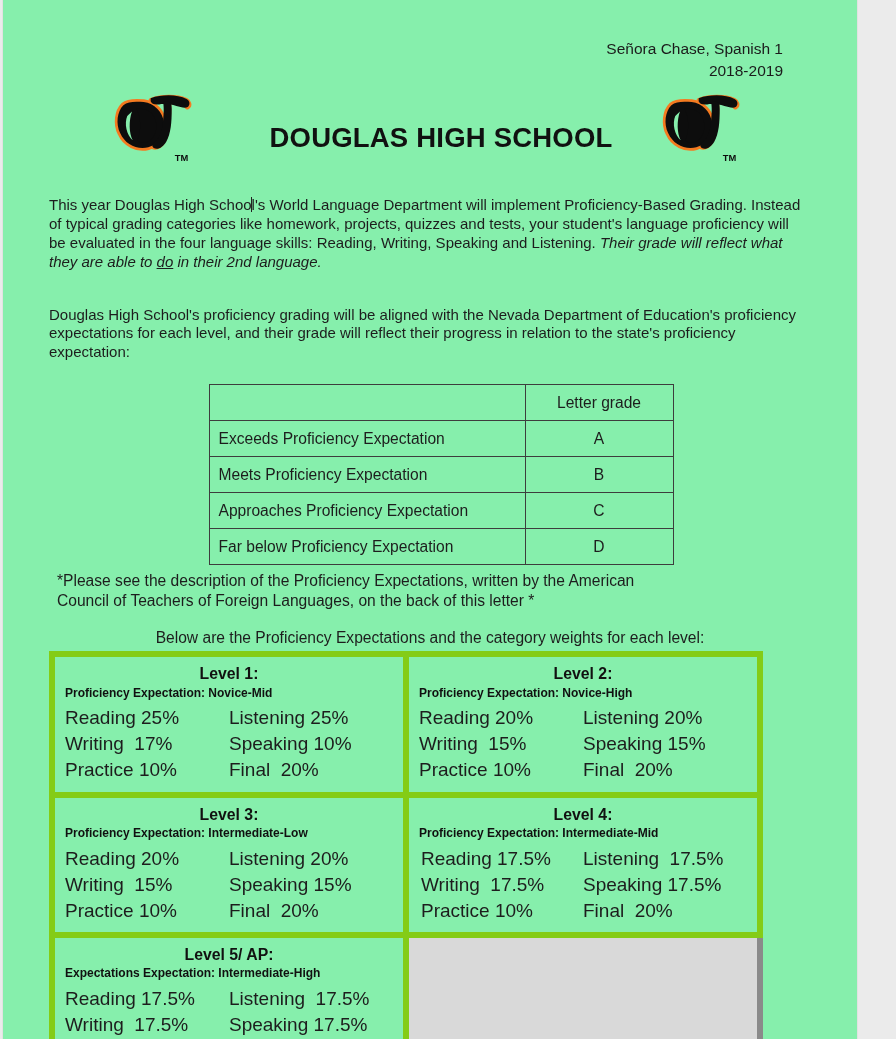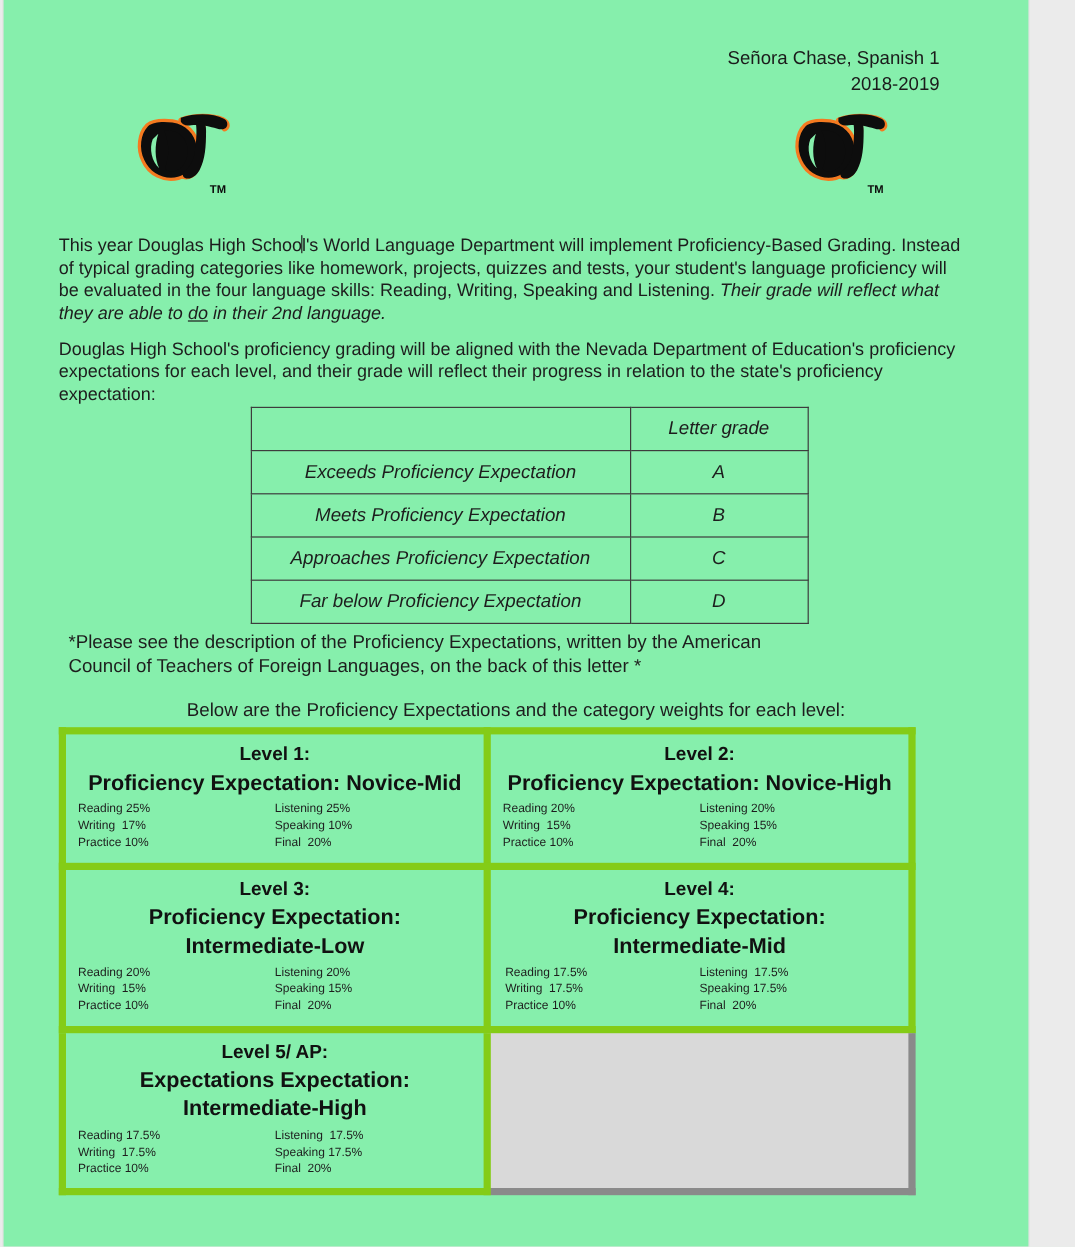--- a/index.html
+++ b/index.html
@@ -74,48 +74,48 @@
 
   
   .para {
     font-size: 15px;
     line-height: 1.26;
     color: #1d1d1d;
     margin: 0;
     padding: 0 10px 0 0;
   }
   .p1 { margin-top: 26px; }
-  .p2 { margin-top: 11px; }
+  .p2 { margin-top: 34px; }
   .it { font-style: italic; }
   .it-u { font-style: italic; text-decoration: underline; }
   .caret {
     display: inline-block;
     width: 1px;
     height: 15px;
     background: #222;
     vertical-align: -2px;
     margin: 0 -0.5px;
   }
 
   
-  .grade-wrap { display: flex; justify-content: center; font-style: italic; }
+  .grade-wrap { margin-top: 22px; display: flex; justify-content: center; }
   table.grade {
     border-collapse: collapse;
     width: 464px;
     margin-left: 22px;
     table-layout: fixed;
   }
   table.grade td {
     border: 1px solid #3d3d3d;
     height: 36px;
     font-size: 15.6px;
     color: #1d1d1d;
     padding: 2px 9px;
   }
-  table.grade td.lbl { width: 316px; text-align: center; }
+  table.grade td.lbl { width: 316px; text-align: left; }
   table.grade td.grd { width: 148px; text-align: center; }
 
   
   .footnote {
     margin-top: 6px;
     font-size: 15.6px;
     line-height: 1.28;
     color: #1d1d1d;
     padding: 0 8px;
   }
@@ -142,30 +142,30 @@
   table.levels td.blank { background: #d9d9d9; border-color: #8a8a8a; }
 
   .lvl-title {
     text-align: center;
     font-weight: bold;
     font-size: 15.8px;
     color: #111;
     line-height: 1.3;
   }
   .lvl-exp {
-    text-align: center;
+    text-align: left;
     font-weight: bold;
-    font-size: 18px;
+    font-size: 12px;
     color: #111;
     line-height: 1.3;
     margin-top: 1px;
   }
   .wrow {
     display: flex;
-    font-size: 10px;
+    font-size: 19px;
     color: #1d1d1d;
     line-height: 1.32;
     margin-top: 1px;
   }
   .wrow .c1 { width: 50%; white-space: pre; }
   .wrow .c2 { width: 50%; white-space: pre; }
   .lvl-weights { margin-top: 4px; }
   td.pad-l .wrow .c1 { padding-left: 2px; }
 </style>
 </head>
@@ -213,20 +213,21 @@
               <path d="M22 22 C14 30 12 46 18 58 C24 72 40 80 54 76 C68 72 76 58 74 44 C72 30 62 20 48 18 C38 17 28 17 22 22 Z
                        M33 30 C29 42 29 57 34 67 C26 60 23 46 27 36 Z"></path>
               <path d="M39 27 C48 25 58 29 62 38 C67 49 64 62 55 68 C49 72 43 71 40 67 C45 56 45 39 39 27 Z"></path>
               <path d="M57 13 C72 8 91 8 103 14 C107 16 108 21 105 24 C101 27 95 24 90 23 C83 21 74 20 68 21 C62 22 58 20 57 17 Z"></path>
               <path d="M76 17 C83 17 84 20 84 27 C84 44 83 58 77 69 C73 76 66 80 61 77 C58 75 59 71 62 69 C69 64 72 54 73 41 C74 32 74 23 73 19 Z"></path>
             </g>
             <text x="88" y="93" font-family="'Liberation Sans',sans-serif" font-size="12" fill="#0d0d0d" font-weight="bold">TM</text>
           </svg>
         </div>
 
+        <div class="school-title">DOUGLAS HIGH SCHOOL</div>
       </div>
 
       <p class="para p1"><span>This year Douglas High Schoo</span><span class="caret"></span><span>l's World Language Department will implement Proficiency-Based Grading.  Instead of typical grading categories like homework, projects, quizzes and tests, your student's language proficiency will be evaluated in the four language skills: Reading, Writing, Speaking and Listening.  </span><span class="it">Their grade will reflect what they are able to </span><span class="it-u">do</span><span class="it"> in their 2nd language.</span></p>
 
       <p class="para p2">Douglas High School's proficiency grading will be aligned with the Nevada Department of Education's proficiency expectations for each level, and their grade will reflect their progress in relation to the state's proficiency expectation:</p>
 
       <div class="grade-wrap">
         <table class="grade">
           <tbody>
             <tr>

